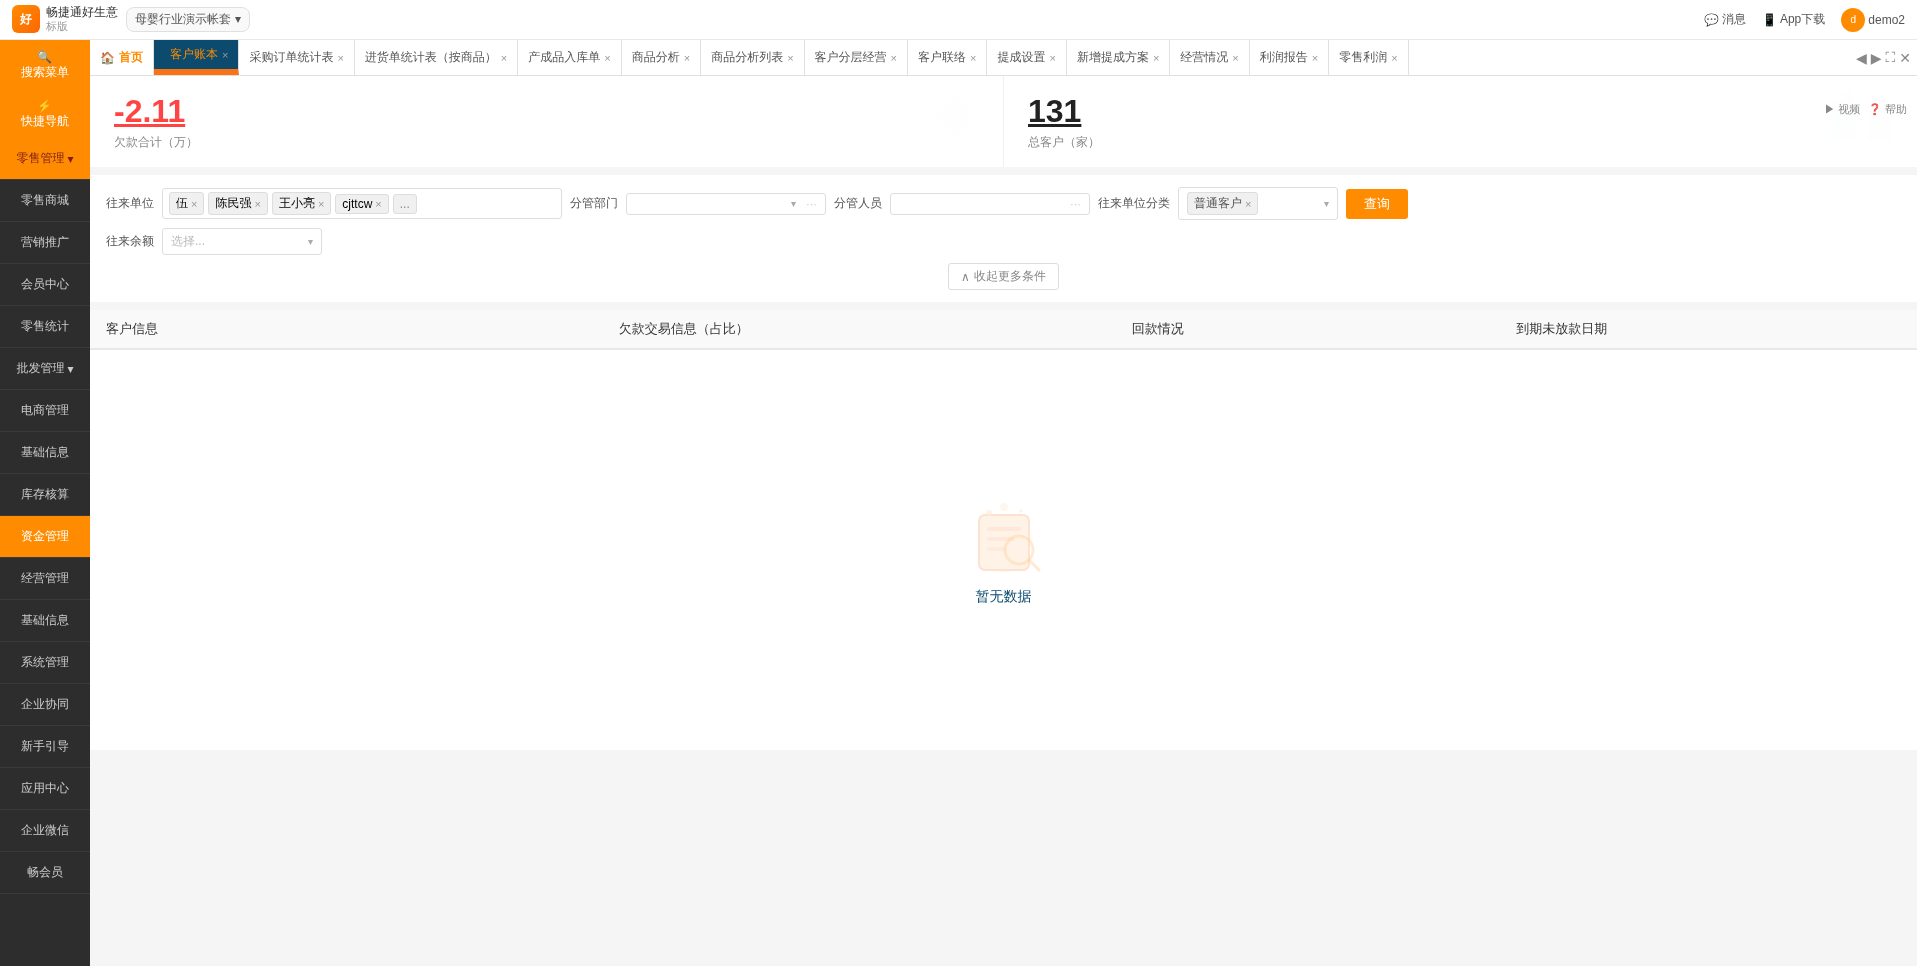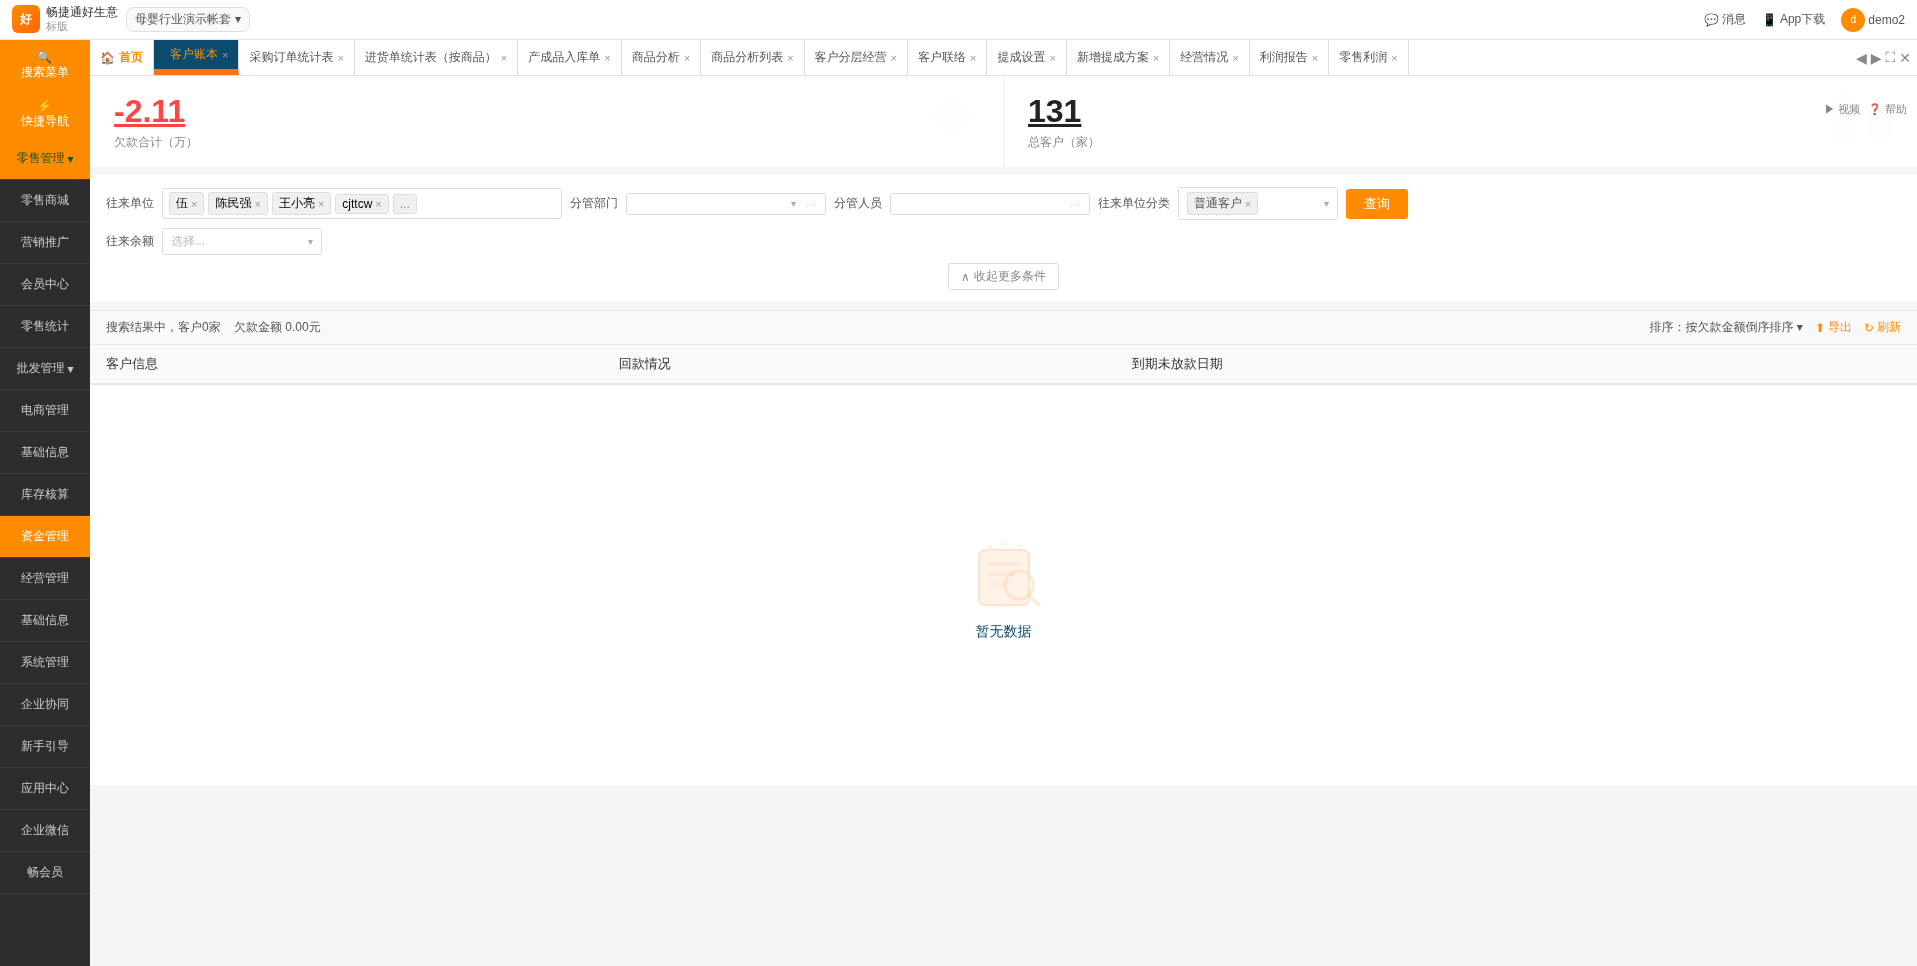--- a/index.html
+++ b/index.html
@@ -55,21 +55,21 @@
       cursor: pointer;
     }
     .sidebar-item {
       padding: 12px 6px;
       text-align: center;
       color: #ccc;
       font-size: 12px;
       cursor: pointer;
       border-bottom: 1px solid #3a3a3a;
     }
-    .sidebar-item.active { background: #ff8c00; color: #14532d; }
+    .sidebar-item.active { background: #ff8c00; color: #7f1d1d; }
     .sidebar-item-with-arrow { display: flex; align-items: center; justify-content: center; gap: 3px; }
 
     
     .content-area { flex: 1; display: flex; flex-direction: column; overflow: hidden; }
 
     
     .tabs-bar {
       background: #fff;
       border-bottom: 1px solid #e0e0e0;
       display: flex;
@@ -496,45 +496,25 @@
         </div>
 
         <div style="display:flex; justify-content:center; margin-top:8px;">
           <div class="collapse-btn">
             <span>∧</span>
             <span>收起更多条件</span>
           </div>
         </div>
       </div>
 
-      <div class="result-bar">
-        <div>
-          <span>搜索结果中，客户0家</span>
-          &nbsp;&nbsp;
-          <span>欠款金额 0.00元</span>
-        </div>
-        <div class="result-actions">
-          <span>
-            <span>排序：按欠款金额倒序排序</span>
-            <span>▾</span>
-          </span>
-          <span class="result-action">
-            <span>⬆</span>
-            <span>导出</span>
-          </span>
-          <span class="result-action">
-            <span>↻</span>
-            <span>刷新</span>
-          </span>
-        </div>
-      </div>
 
       <div class="data-table">
         <div class="table-header">
           <div class="table-header-cell">客户信息</div>
+          <div class="table-header-cell">欠款交易信息（占比）</div>
           <div class="table-header-cell">回款情况</div>
           <div class="table-header-cell">到期未放款日期</div>
         </div>
         <div class="table-body">
 
           <div>
             <svg width="90" height="90" viewBox="0 0 90 90" opacity="0.35">
 
               <ellipse cx="45" cy="72" rx="20" ry="5" fill="#ffccaa" opacity="0.5"></ellipse>
               <rect x="20" y="20" width="50" height="55" rx="6" fill="#ffddc0" stroke="#ffaa77" stroke-width="2"></rect>

